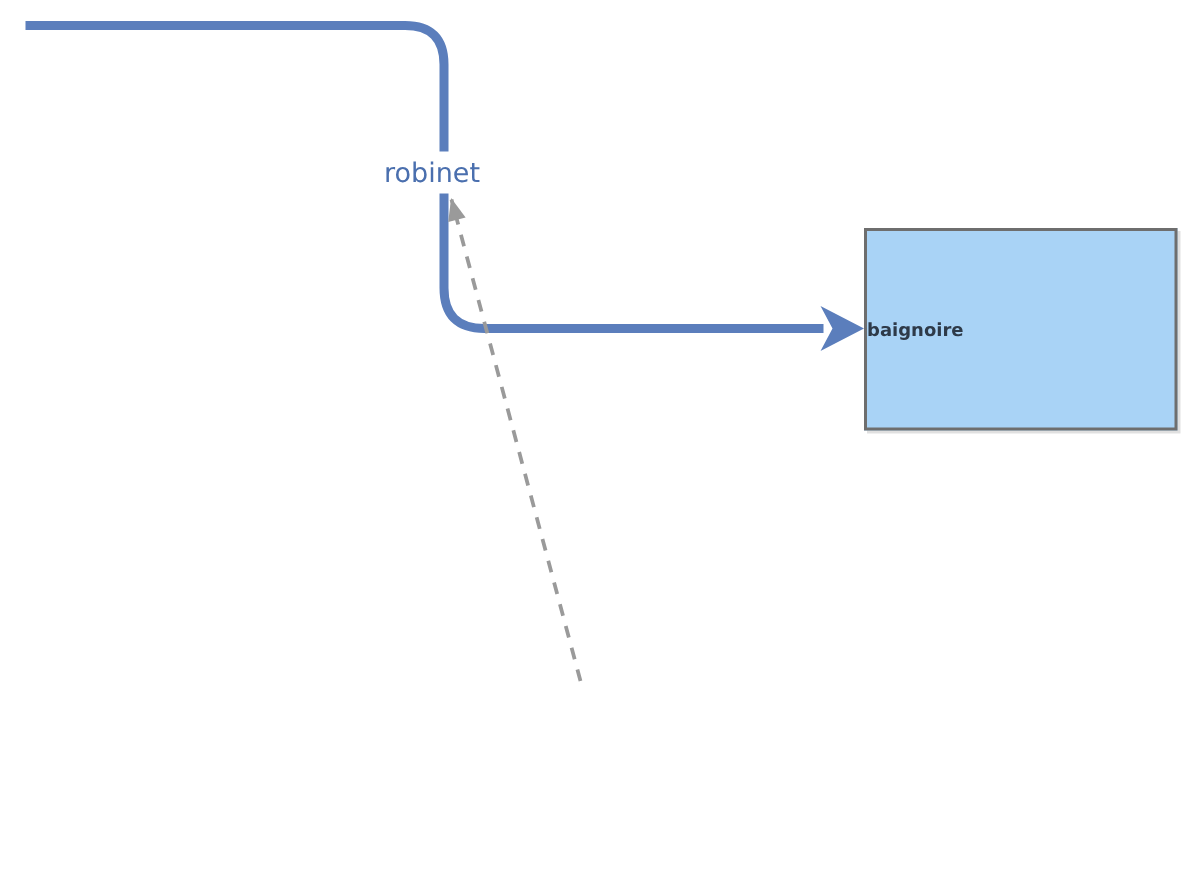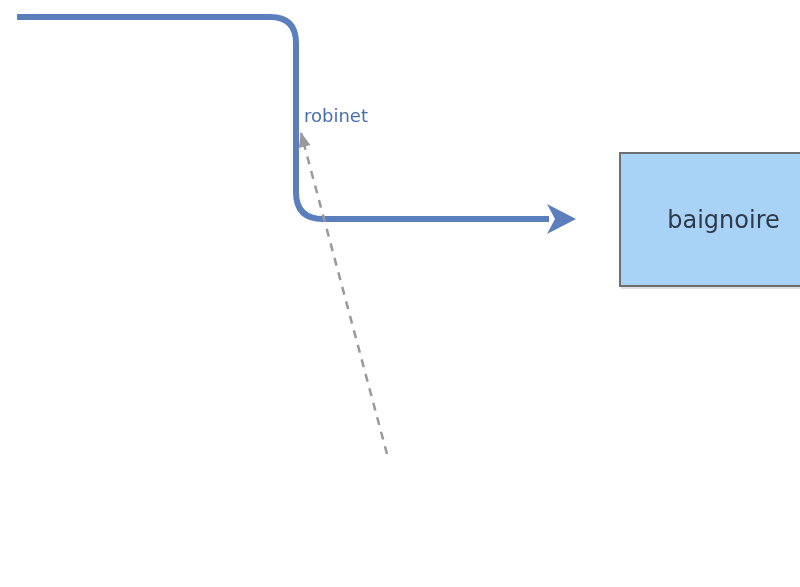--- a/index.html
+++ b/index.html
@@ -44,34 +44,33 @@
   }
   .dash-arrowhead {
     fill: var(--dash-gray, #9a9a9a);
   }
 
   .node {
     position: absolute;
     box-sizing: border-box;
     display: flex;
     align-items: center;
-    justify-content: center;
     z-index: 2;
-    margin-left: 43px;
   }
   .node-rect {
     left: 576px;
     top: 152px;
     width: 209px;
     height: 135px;
     background: var(--rect-fill, #a9d3f6);
     border: 2px solid var(--rect-border, #6e6e6e);
     box-shadow: 2px 2px 0 rgba(0,0,0,0.12);
-    font-size: 24px;
+    font-size: 12px;
     color: var(--rect-text, #2e3a49);
+    font-weight: bold;
   }
   .node-ellipse {
     left: 303px;
     top: 455px;
     width: 200px;
     height: 113px;
     background: var(--ellipse-fill, #f9c8a2);
     border: 3px solid var(--ellipse-border, #5d5854);
     border-radius: 50%;
     font-size: 20px;

